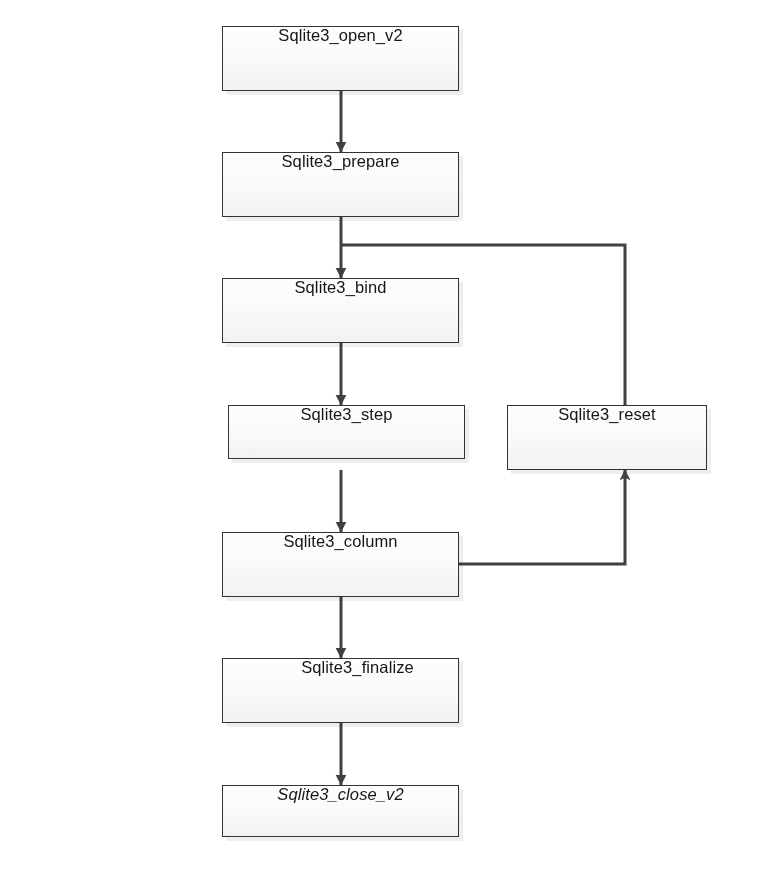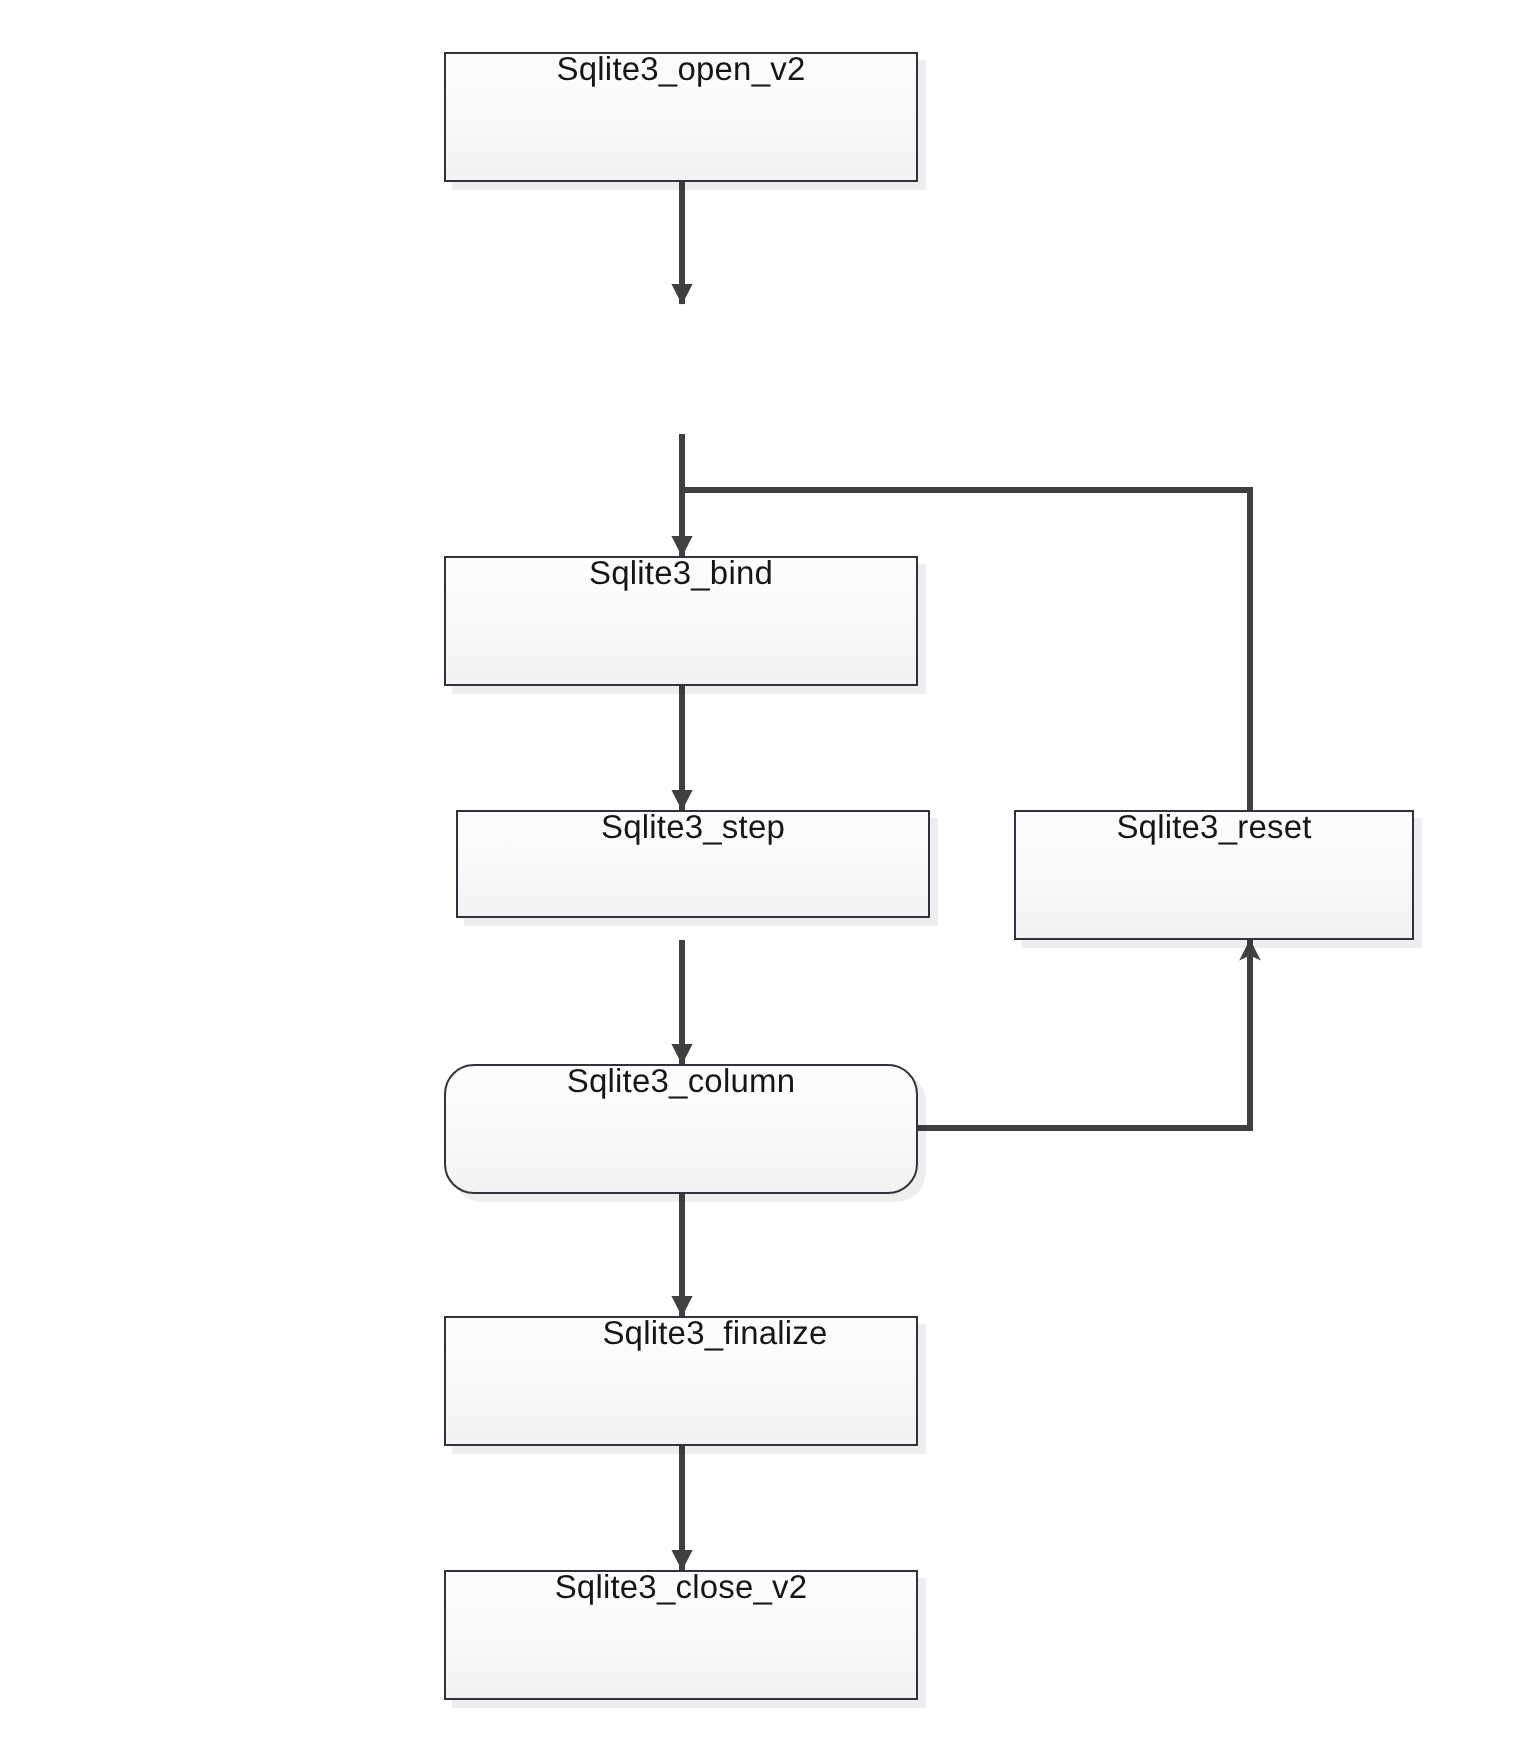--- a/index.html
+++ b/index.html
@@ -77,32 +77,35 @@
 
       <line x1="341" y1="597" x2="341" y2="658" marker-end="url(#arrowDown)"></line>
 
       <line x1="341" y1="723" x2="341" y2="785" marker-end="url(#arrowDown)"></line>
     </g>
   </svg>
 
   <div class="node" style="left: 222px; top: 26px; width: 237px; height: 65px;">
     <span class="node-label">Sqlite3_open_v2</span>
   </div>
+  <div class="node" style="left: 222px; top: 152px; width: 237px; height: 65px;">
+    <span class="node-label">Sqlite3_prepare</span>
+  </div>
   <div class="node" style="left: 222px; top: 278px; width: 237px; height: 65px;">
     <span class="node-label">Sqlite3_bind</span>
   </div>
   <div class="node" style="left: 228px; top: 405px; width: 237px; height: 54px;">
     <span class="node-label">Sqlite3_step</span>
   </div>
   <div class="node" style="left: 507px; top: 405px; width: 200px; height: 65px;">
     <span class="node-label">Sqlite3_reset</span>
   </div>
-  <div class="node" style="left: 222px; top: 532px; width: 237px; height: 65px; border-radius: 15px;">
+  <div class="node" style="left: 222px; top: 532px; width: 237px; height: 65px;">
     <span class="node-label">Sqlite3_column</span>
   </div>
   <div class="node" style="left: 222px; top: 658px; width: 237px; height: 65px; padding-left: 34px;">
     <span class="node-label">Sqlite3_finalize</span>
   </div>
-  <div class="node" style="left: 222px; top: 785px; width: 237px; height: 65px;">
+  <div class="node" style="left: 222px; top: 785px; width: 237px; height: 52px; font-style: italic;">
     <span class="node-label">Sqlite3_close_v2</span>
   </div>
 
 </div>
 
 </body></html>

